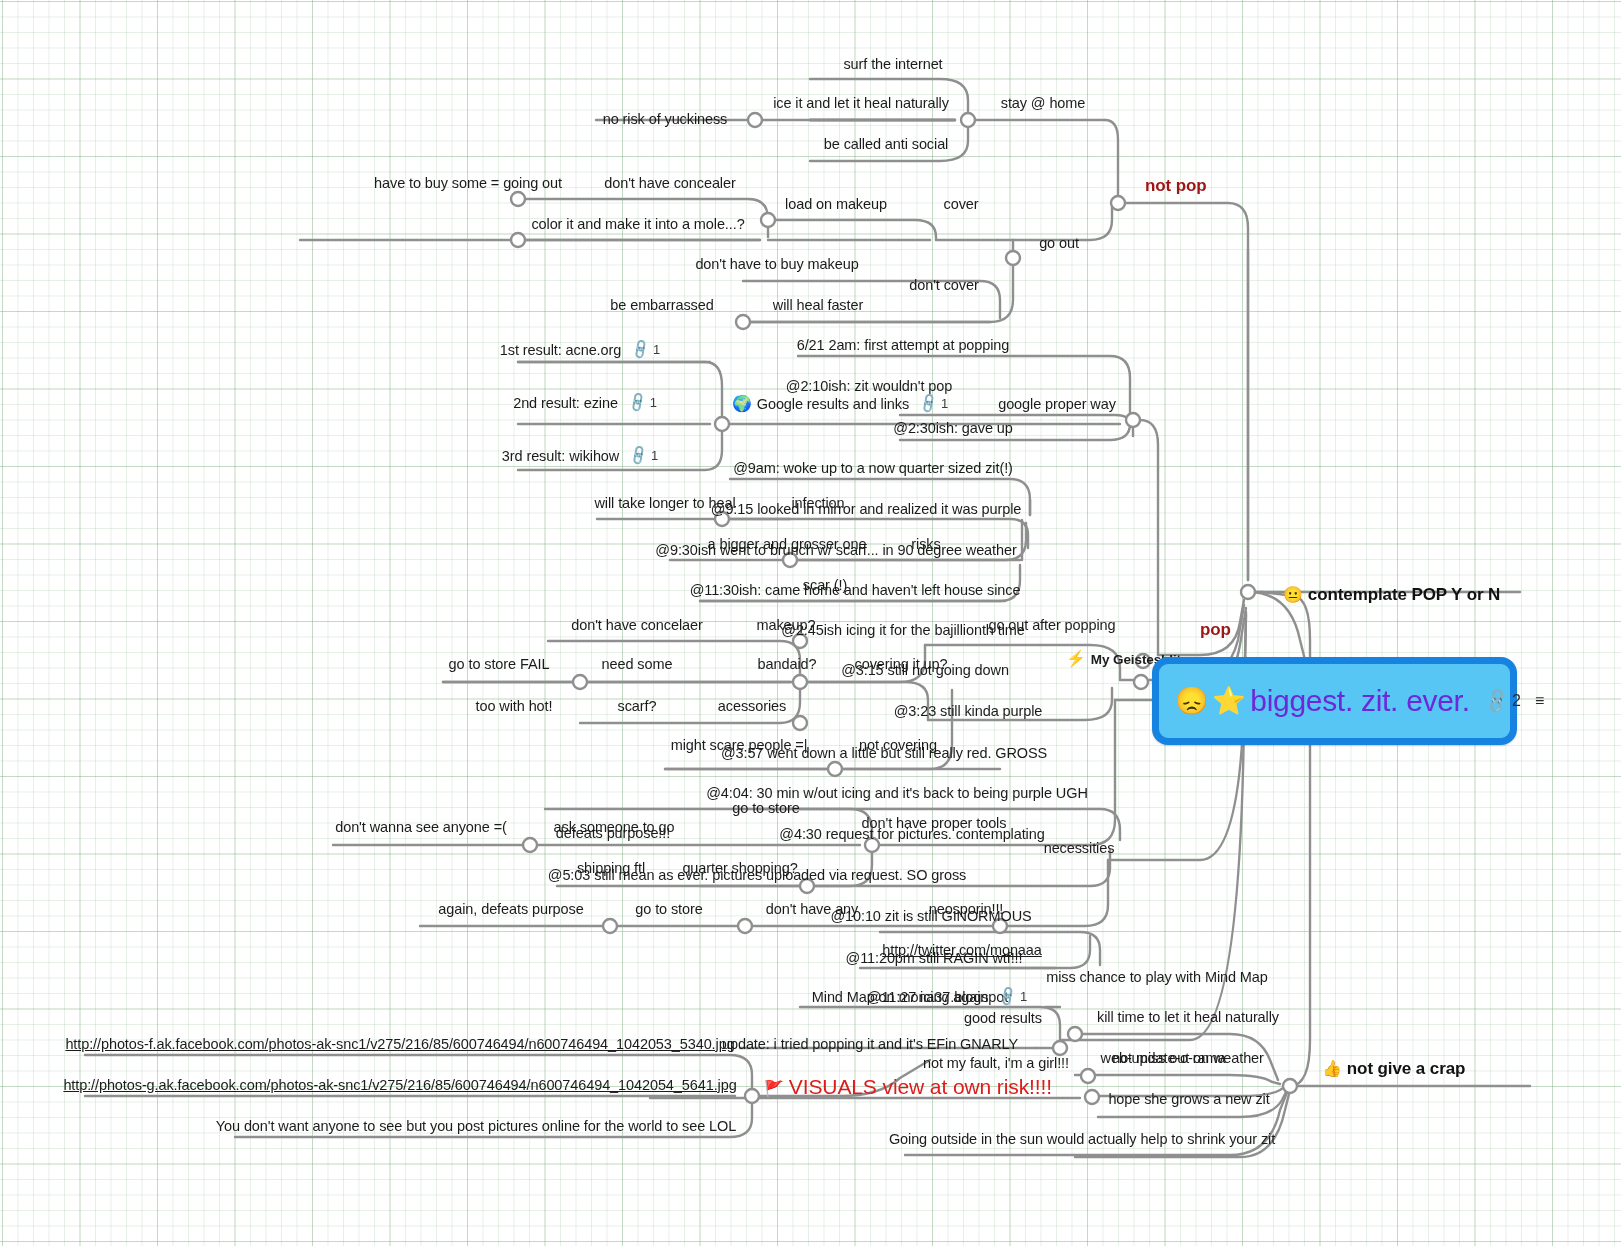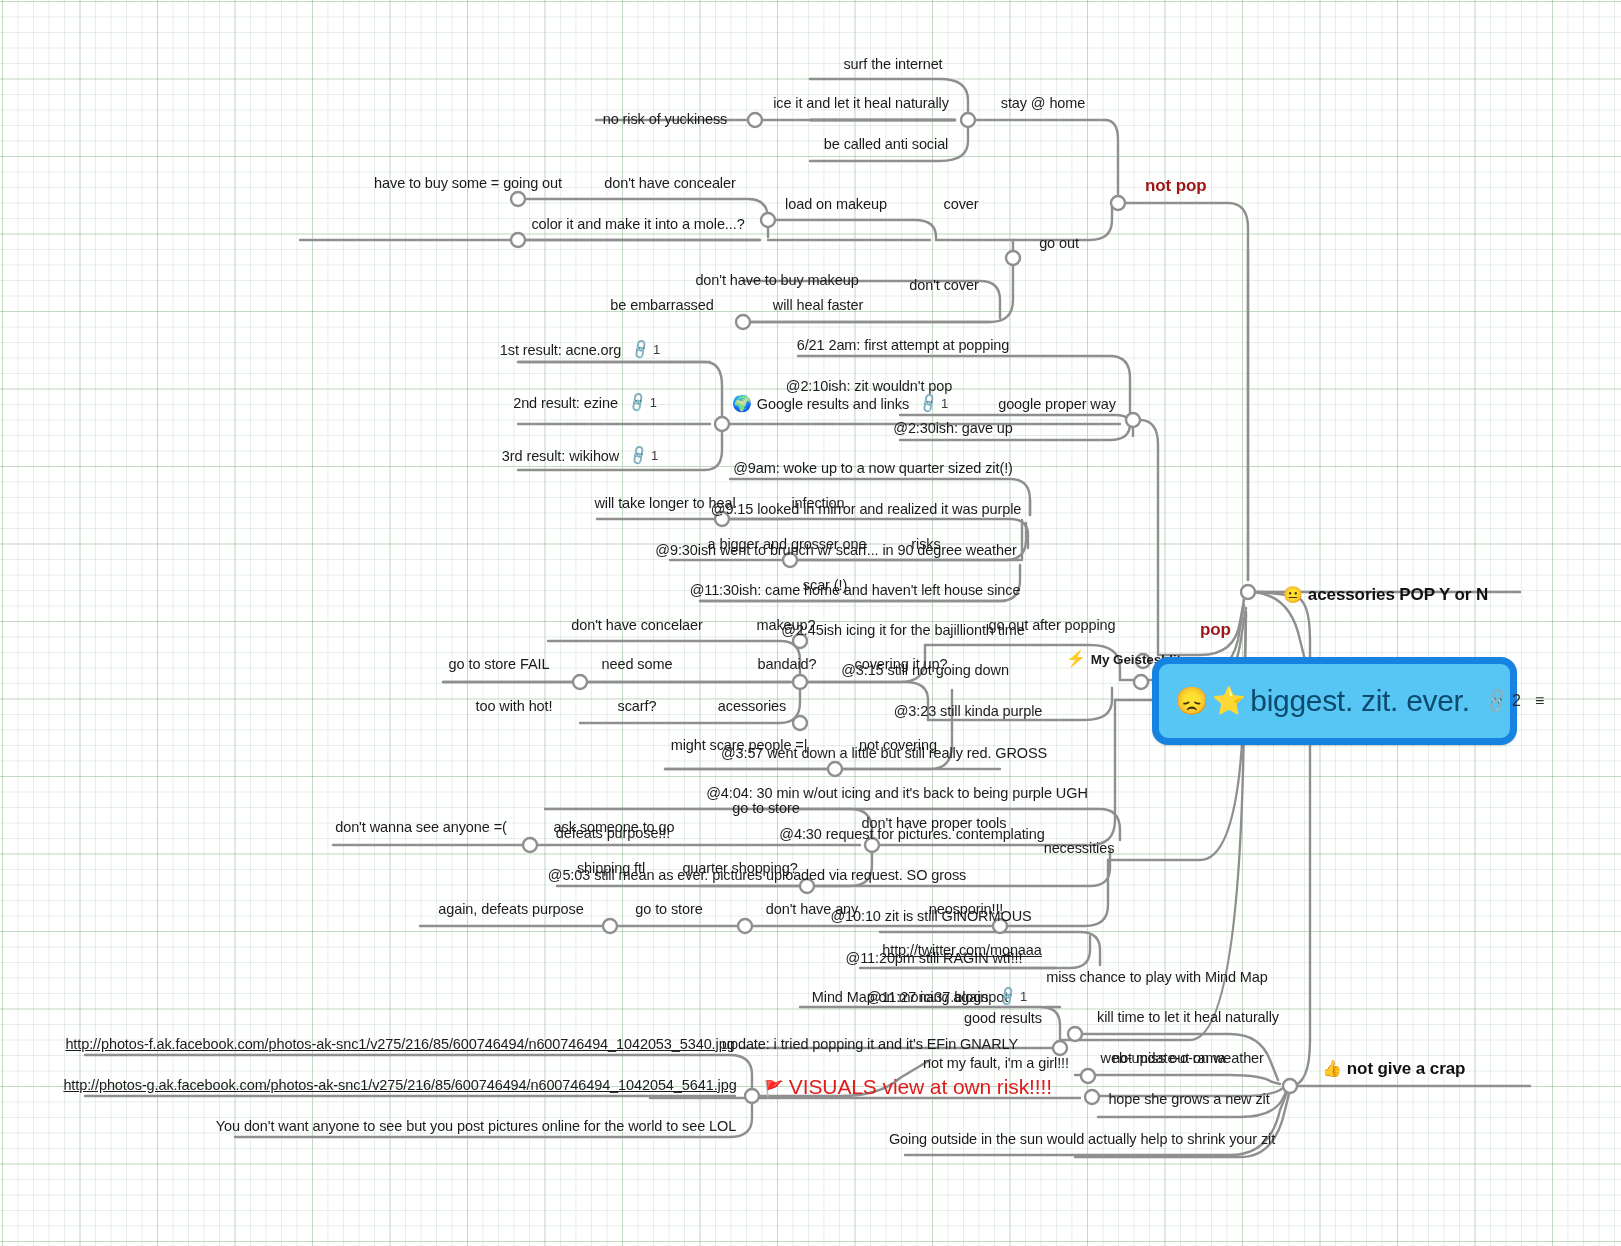--- a/index.html
+++ b/index.html
@@ -66,21 +66,21 @@
     width:365px;height:88px;
     box-sizing:border-box;
     background:#57c6f5;
     border:7px solid #1783e0;
     border-radius:16px;
     display:flex;align-items:center;
     padding:0 16px;
     box-shadow:0 1px 2px rgba(0,0,0,0.15);
   }
   #central .ctext{
-    font-size:30px;color:#0c4a6e;letter-spacing:-0.3px;white-space:nowrap;
+    font-size:30px;color:#6d28d9;letter-spacing:-0.3px;white-space:nowrap;
   }
   #central .cemoji{font-size:27px;margin-right:4px;}
   #central .cmeta{
     margin-left:16px;display:flex;align-items:center;gap:4px;
     color:#2b2b2b;font-size:16px;
   }
   #central .cmeta .clip2{display:inline-block;transform:rotate(-35deg);font-size:18px;}
   #central .cmeta .notes{font-size:16px;margin-left:10px;letter-spacing:-1px;}
 </style>
 </head>
@@ -276,21 +276,21 @@
     <span class="txt">cover</span>
   </div>
 
   <div class="node c" style="left:638px;top:233px;">
     <span class="txt">color it and make it into a mole...?</span>
   </div>
   <div class="node c" style="left:1059px;top:252px;">
     <span class="txt">go out</span>
   </div>
 
-  <div class="node c" style="left:777px;top:289px;">
+  <div class="node c" style="left:777px;top:273px;">
     <span class="txt">don't have to buy makeup</span>
   </div>
   <div class="node c" style="left:944px;top:294px;">
     <span class="txt">don't cover</span>
   </div>
   <div class="node c" style="left:662px;top:314px;">
     <span class="txt">be embarrassed</span>
   </div>
   <div class="node c" style="left:818px;top:314px;">
     <span class="txt">will heal faster</span>
@@ -471,21 +471,21 @@
 
   <div class="node c" style="left:910px;top:1006px;">
     <span class="txt">Mind Map on mona37.blogspot</span>
   </div>
   <div class="node c" style="left:947px;top:1006px;">
     <span class="txt">@11:27 icing again</span>
     <span class="attach"><span class="clip">🔗</span> <span>1</span></span>
   </div>
 
   <div class="node l big" style="left:1283px;top:603px;">
-    <span class="emoji">😐</span><span class="txt">acessories POP Y or N</span>
+    <span class="emoji">😐</span><span class="txt">contemplate POP Y or N</span>
   </div>
   <div class="node l big" style="left:1322px;top:1077px;">
     <span class="emoji">👍</span><span class="txt">not give a crap</span>
   </div>
 
   <div class="node c" style="left:1157px;top:986px;">
     <span class="txt">miss chance to play with Mind Map</span>
   </div>
   <div class="node c" style="left:1003px;top:1027px;">
     <span class="txt">good results</span>

